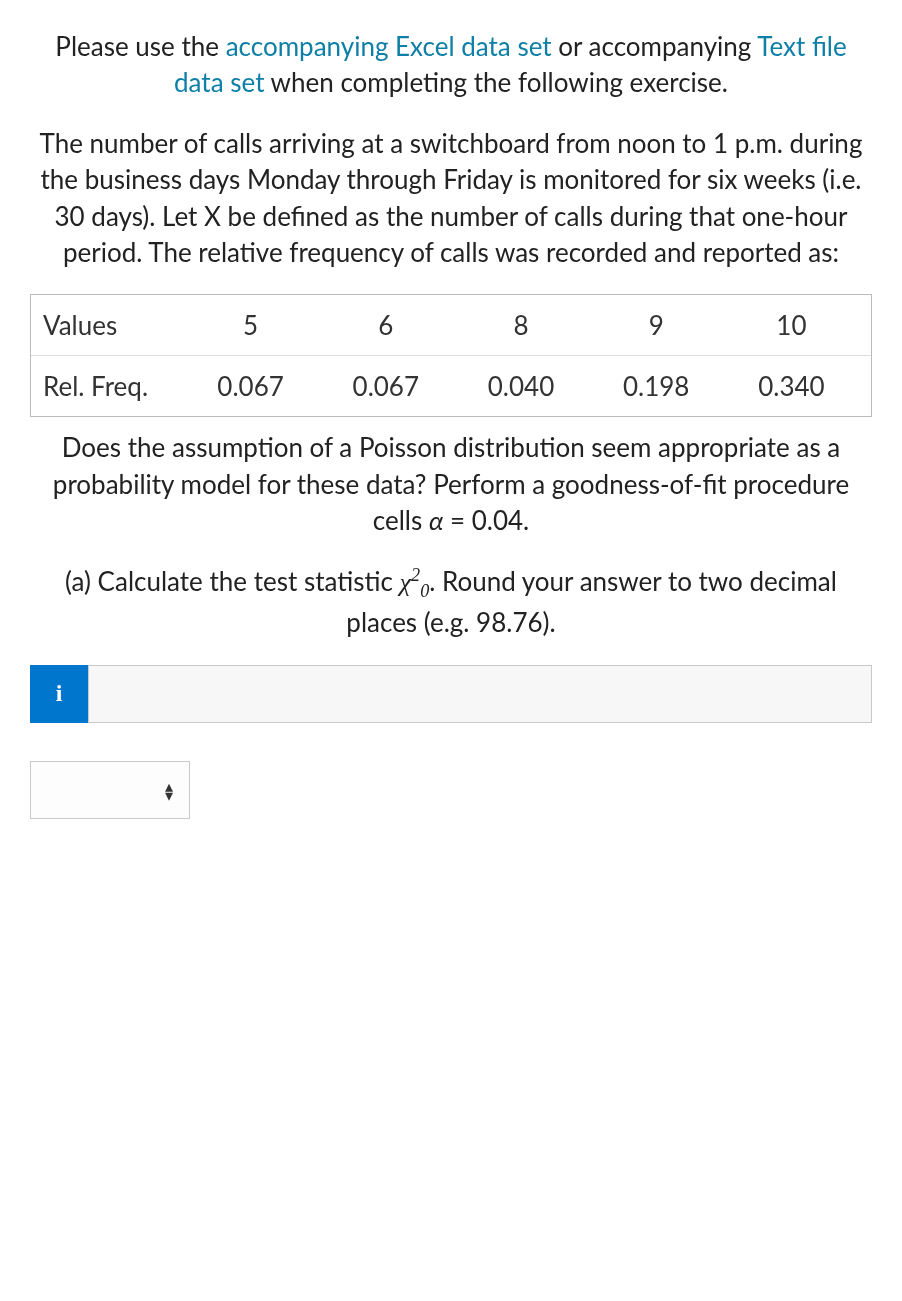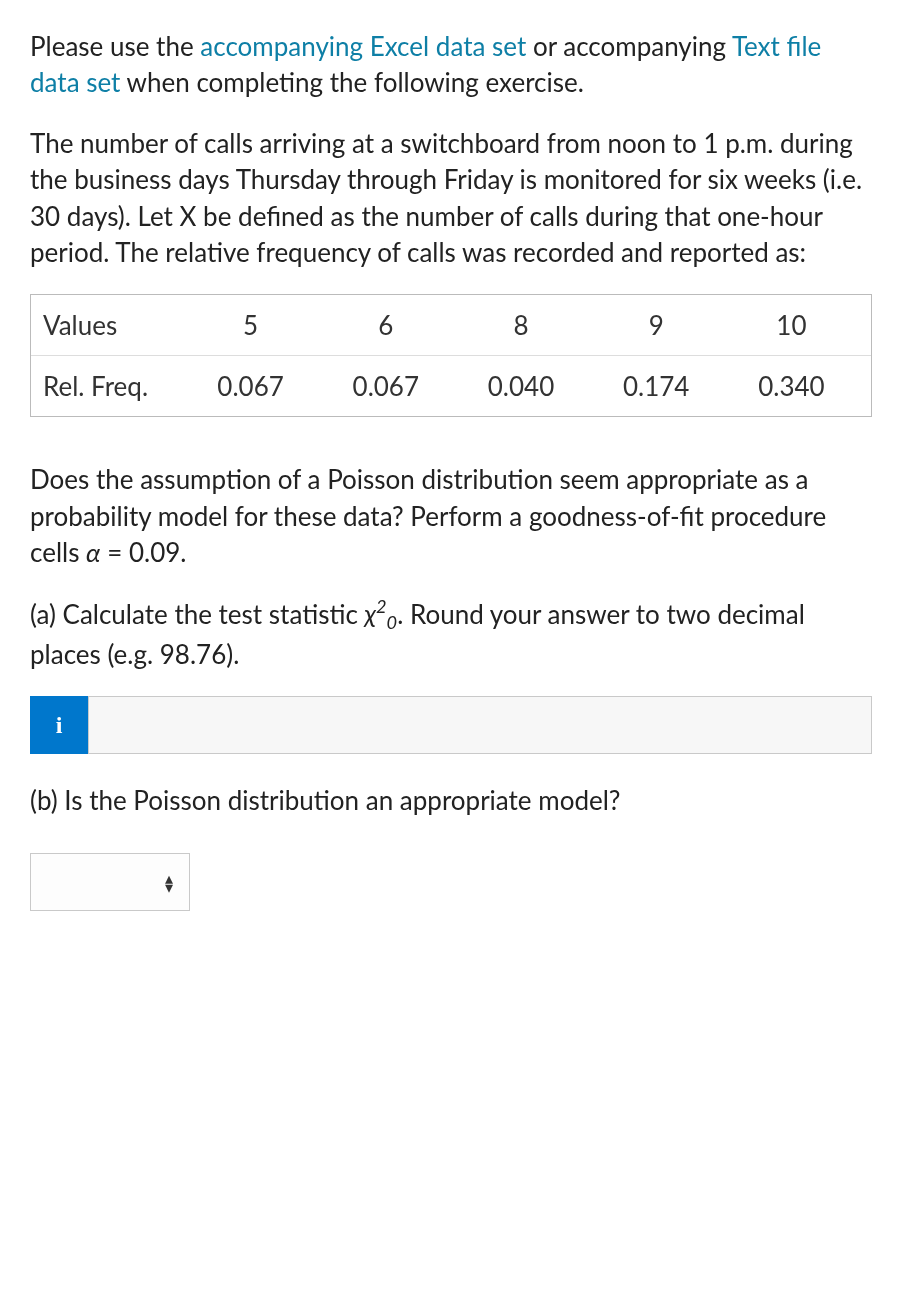--- a/index.html
+++ b/index.html
@@ -12,47 +12,48 @@
     background: #fff;
     width: 902px;
   }
   .container {
     padding: 28px 30px 40px 30px;
   }
   p {
     margin: 0 0 24px 0;
     line-height: 1.4;
     color: #222;
+    text-align: center;
   }
   .link {
     color: #0e7fa6;
     cursor: pointer;
   }
   .data-table {
     border: 1px solid #bbb;
     width: 100%;
-    margin-bottom: 44px;
+    margin-bottom: 12px;
   }
   .data-row {
     display: flex;
     padding: 14px 12px;
   }
   .data-row + .data-row {
     border-top: 1px solid #ddd;
   }
   .cell-label {
     flex: 0 0 140px;
     text-align: left;
   }
   .cell-val {
     flex: 1;
     text-align: center;
   }
   .italic { font-style: italic; }
-  .math-sub { font-style: italic; }
+  .math-sub { font-style: italic; font-family: Liberation Serif, serif; }
   .math-sub sub { font-size: 0.7em; }
   .math-sub sup { font-size: 0.7em; }
   .answer-row {
     display: flex;
     align-items: stretch;
     margin: 14px 0 28px 0;
   }
   .info-btn {
     width: 58px;
     background: #0077cc;
@@ -99,58 +100,57 @@
 </style>
 </head>
 <body>
 
 <div class="container">
 
   <p>
     <span>Please use the </span><span class="link">accompanying Excel data set</span><span> or accompanying </span><span class="link">Text file data set</span><span> when completing the following exercise.</span>
   </p>
 
-  <p>The number of calls arriving at a switchboard from noon to 1 p.m. during the business days Thursday through Friday is monitored for six weeks (i.e. 30 days). Let X be defined as the number of calls during that one-hour period. The relative frequency of calls was recorded and reported as:</p>
+  <p>The number of calls arriving at a switchboard from noon to 1 p.m. during the business days Monday through Friday is monitored for six weeks (i.e. 30 days). Let X be defined as the number of calls during that one-hour period. The relative frequency of calls was recorded and reported as:</p>
 
   <div class="data-table">
     <div class="data-row">
       <div class="cell-label">Values</div>
       <div class="cell-val">5</div>
       <div class="cell-val">6</div>
       <div class="cell-val">8</div>
       <div class="cell-val">9</div>
       <div class="cell-val">10</div>
     </div>
     <div class="data-row">
       <div class="cell-label">Rel. Freq.</div>
       <div class="cell-val">0.067</div>
       <div class="cell-val">0.067</div>
       <div class="cell-val">0.040</div>
-      <div class="cell-val">0.174</div>
+      <div class="cell-val">0.198</div>
       <div class="cell-val">0.340</div>
     </div>
   </div>
 
   <p>
-    <span>Does the assumption of a Poisson distribution seem appropriate as a probability model for these data? Perform a goodness-of-fit procedure cells </span><span class="italic">α</span><span> = </span><span>0.09.</span>
+    <span>Does the assumption of a Poisson distribution seem appropriate as a probability model for these data? Perform a goodness-of-fit procedure cells </span><span class="italic">α</span><span> = </span><span>0.04.</span>
   </p>
 
 
   <p>
     <span>(a) Calculate the test statistic </span><span class="math-sub"><span class="chi">χ</span><sup>2</sup><sub>0</sub></span><span>. Round your answer to two decimal places (e.g. 98.76).</span>
   </p>
 
   <div class="answer-row">
     <div class="info-btn">
       <span>i</span>
     </div>
     <input class="answer-input" type="text" value="" style="">
   </div>
 
-  <p>(b) Is the Poisson distribution an appropriate model?</p>
 
   <div class="select-wrap">
     <span></span>
     <span class="select-chevrons">
       <span>▴</span>
         <span>▾</span>
     </span>
   </div>
 
 </div>

